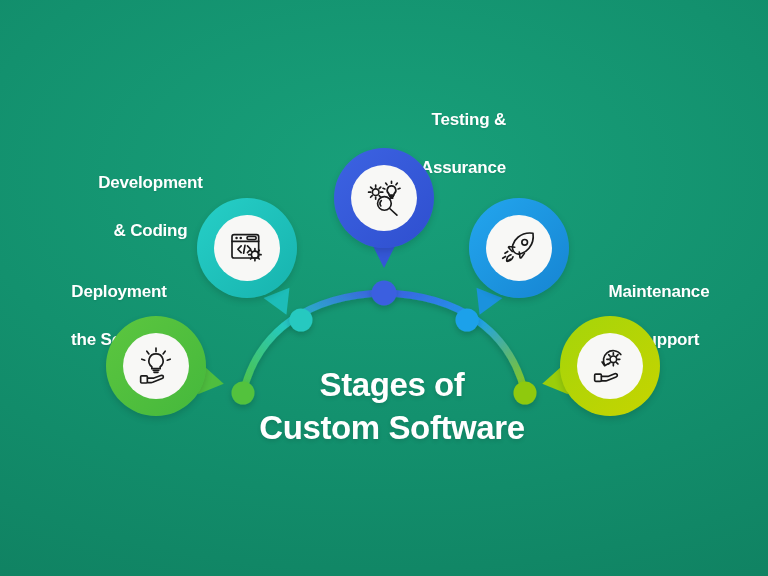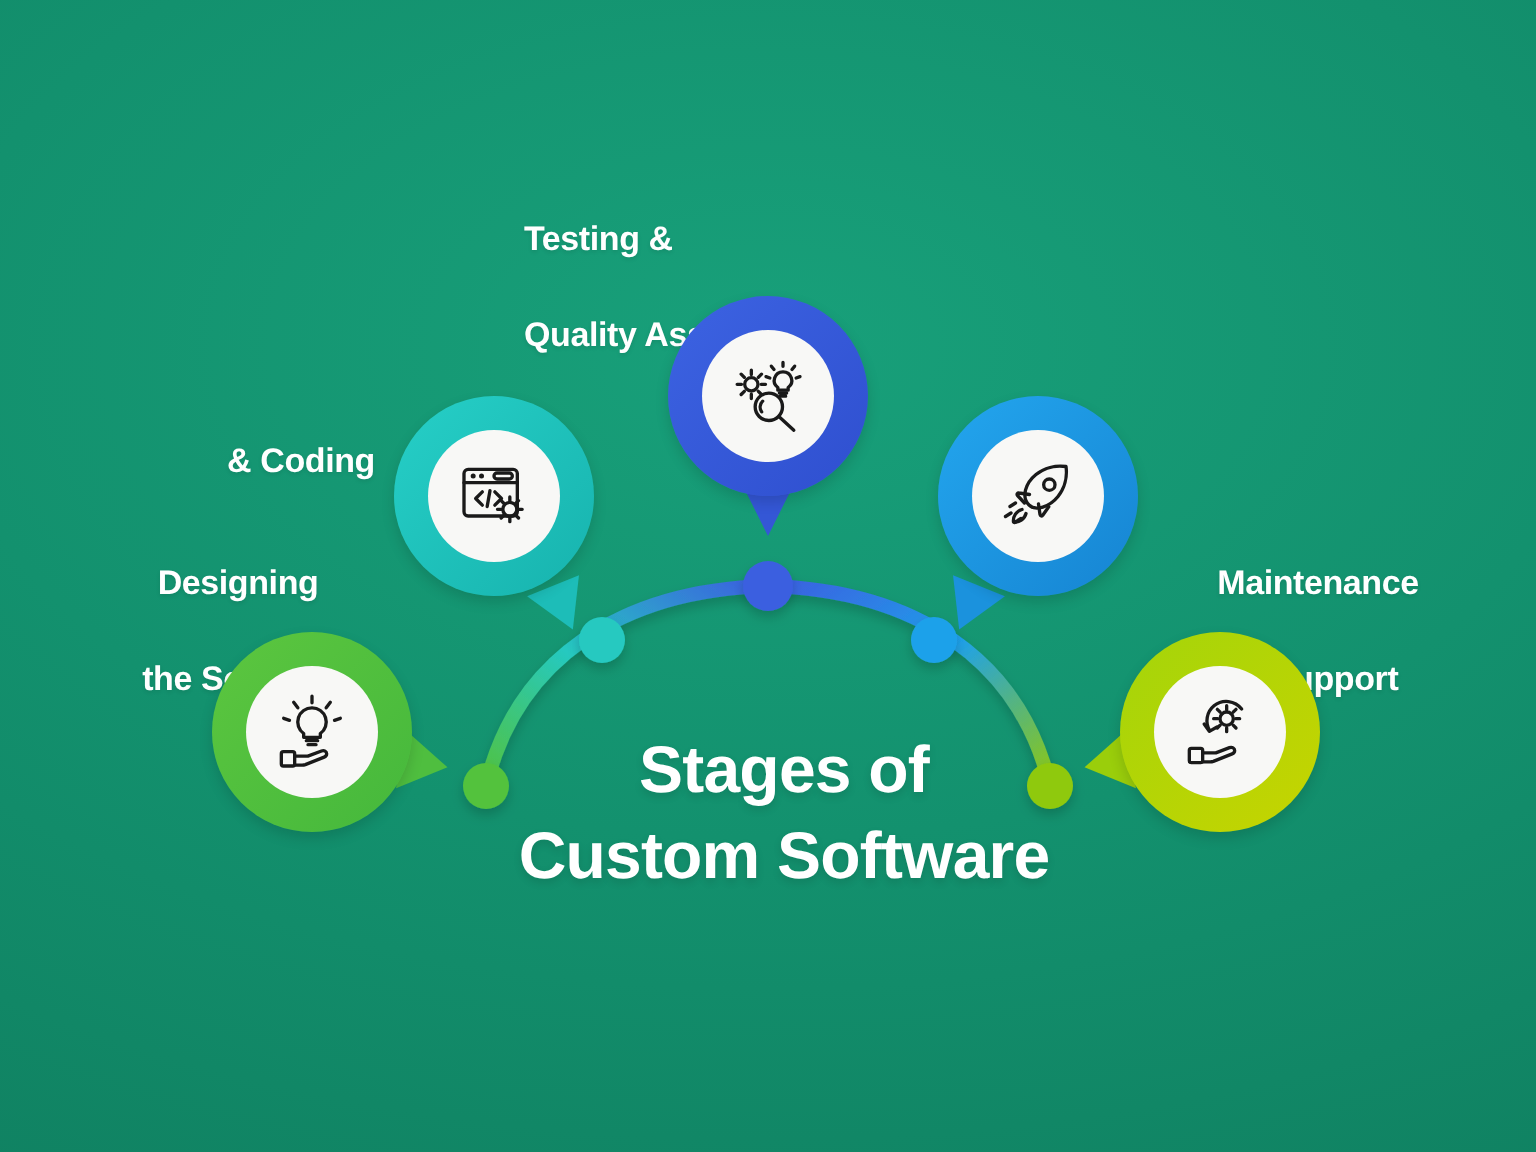--- a/index.html
+++ b/index.html
@@ -93,21 +93,21 @@
     position:absolute;
     color:#ffffff;
     font-weight:bold;
     font-size:17px;
     line-height:1.42;
     letter-spacing:-0.2px;
     white-space:pre-line;
     text-shadow:0 1px 2px rgba(0,0,0,0.10);
   }
   .lbl-left   { text-align:center; }
-  .lbl-center { text-align:left; }
+  .lbl-center { text-align:right; }
   .lbl-right  { text-align:center; }
   
   #main-title {
     position:absolute;
     left:0;
     top:364px;
     width:768px;
     text-align:center;
     color:#ffffff;
     font-weight:bold;
@@ -147,21 +147,21 @@
     <g filter="url(#softShadow)">
       <circle cx="243" cy="393" r="11.5" fill="#52c23d"></circle>
       <circle cx="301" cy="320" r="11.5" fill="#25c9c0"></circle>
       <circle cx="384" cy="293" r="12.5" fill="#3b5fe0"></circle>
       <circle cx="467" cy="320" r="11.5" fill="#1fa1ea"></circle>
       <circle cx="525" cy="393" r="11.5" fill="#8fc90e"></circle>
     </g>
   </svg>
 
   <div class="stage-label lbl-left" style="left:14px; top:256px; width:210px;">
-    <span>Designing</span><br>
+    <span>Deployment</span><br>
     <span>the Solution</span>
   </div>
 
   <div class="bubble" style="left:106px; top:316px;">
     <span class="tail tail-right" style="color:#4fbe3f;"></span>
     <span class="disc" style="background:linear-gradient(135deg,#5cc63f 0%,#45b83c 100%);box-shadow:0 3px 7px rgba(0,0,0,0.14);">
       <span class="inner">
 
         <svg width="40" height="40" viewBox="0 0 48 48" fill="none" stroke="#1a1a1a" stroke-width="2" stroke-linecap="round" stroke-linejoin="round">
           <path d="M24 6.5 L24 2.5 M15.5 9.5 L13 6.2 M32.5 9.5 L35 6.2 M10.5 17 L7 15.8 M37.5 17 L41 15.8"></path>
@@ -169,21 +169,21 @@
           <path d="M20.6 29.2 h6.8"></path>
           <path d="M21.6 31.6 h4.8"></path>
           <path d="M14 38.5 h7.5 l8.2 -3.1 c1.6 -0.6 3.1 0.3 3.1 1.7 c0 0.9 -0.6 1.7 -1.5 2 L20 43.6 a6 6 0 0 1 -2.1 0.3 H14"></path>
           <rect x="5.6" y="35.8" width="8" height="8.6" rx="1.2"></rect>
         </svg>
       </span>
     </span>
   </div>
 
   <div class="stage-label lbl-left" style="left:33px; top:147px; width:235px;">
-    <br>
+    <span>Development</span><br>
     <span>&amp; Coding</span>
   </div>
 
   <div class="bubble" style="left:197px; top:198px;">
     <span class="tail tail-down-right" style="color:#1dbdb8;"></span>
     <span class="disc" style="background:linear-gradient(135deg,#26cfc7 0%,#17b3ae 100%);box-shadow:0 3px 7px rgba(0,0,0,0.14);">
       <span class="inner">
 
         <svg width="40" height="40" viewBox="0 0 48 48" fill="none" stroke="#1a1a1a" stroke-width="2" stroke-linecap="round" stroke-linejoin="round">
           <rect x="6" y="8" width="32" height="28" rx="2.5"></rect>

